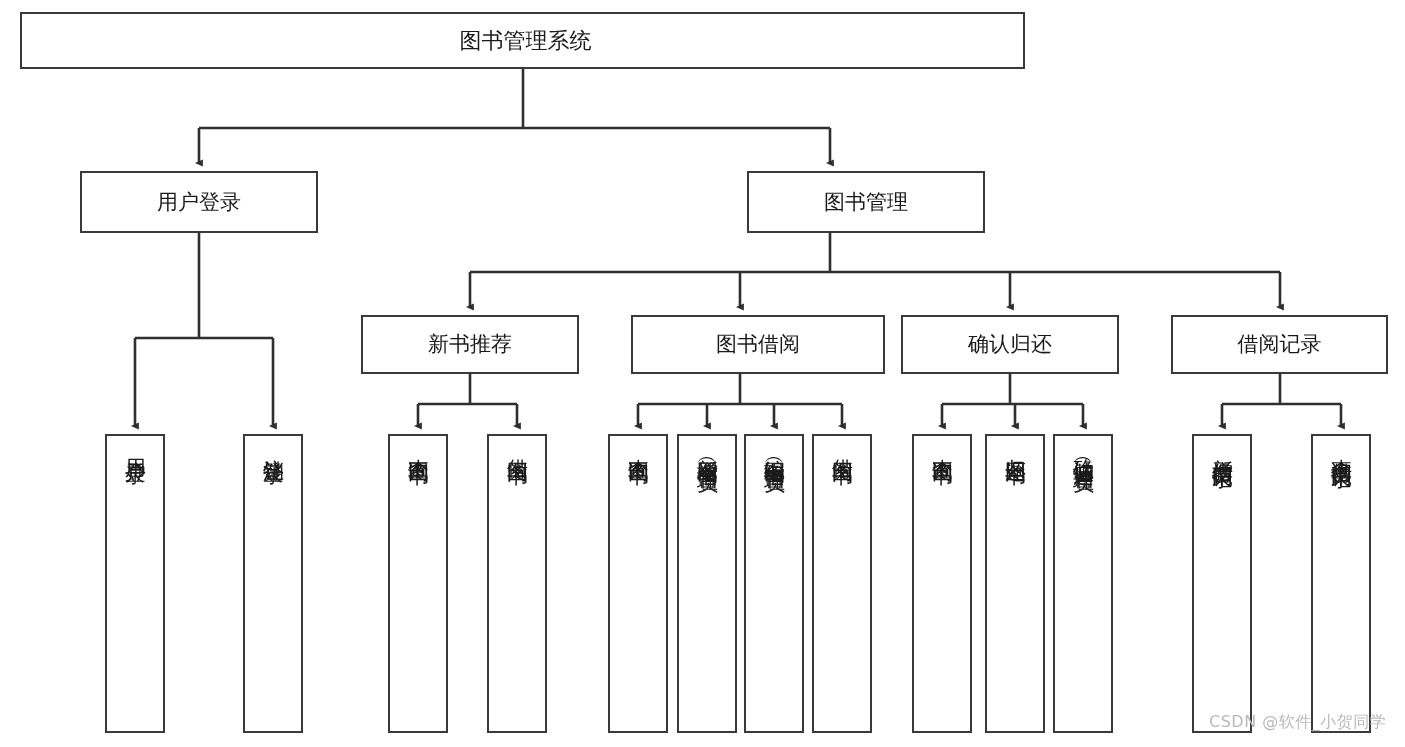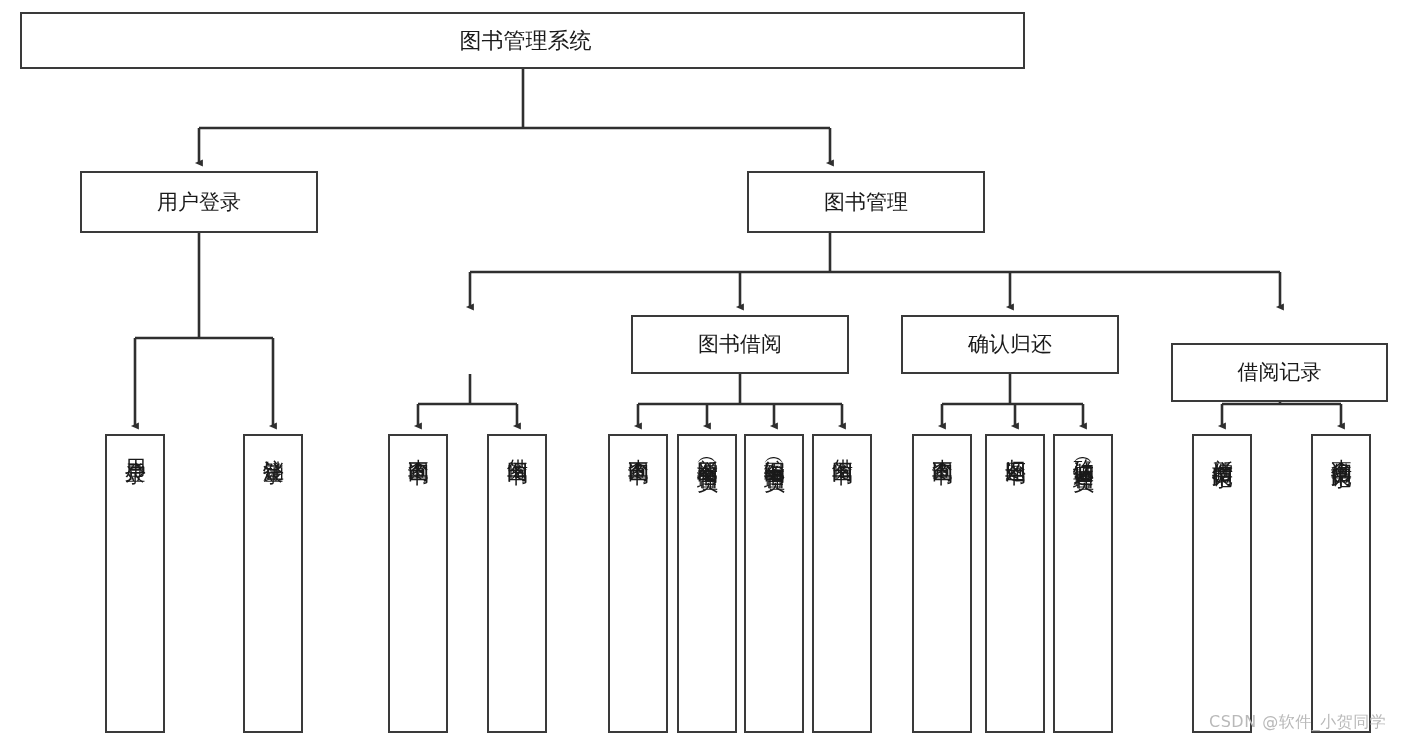--- a/index.html
+++ b/index.html
@@ -132,27 +132,30 @@
     <span class="label">图书管理系统</span>
   </div>
 
   <div class="node horizontal" style="left: 80px; top: 171px; width: 238px; height: 62px;">
     <span class="label">用户登录</span>
   </div>
   <div class="node horizontal" style="left: 711px; top: 171px; width: 238px; height: 62px; margin-left: 36px;">
     <span class="label">图书管理</span>
   </div>
 
-  <div class="node horizontal" style="left: 631px; top: 315px; width: 218px; height: 59px;">
+  <div class="node horizontal" style="left: 361px; top: 315px; width: 218px; height: 59px;">
+    <span class="label">新书推荐</span>
+  </div>
+  <div class="node horizontal" style="left: 631px; top: 315px; width: 254px; height: 59px;">
     <span class="label">图书借阅</span>
   </div>
   <div class="node horizontal" style="left: 901px; top: 315px; width: 218px; height: 59px;">
     <span class="label">确认归还</span>
   </div>
-  <div class="node horizontal" style="left: 1171px; top: 315px; width: 217px; height: 59px; margin-top: 28px;">
+  <div class="node horizontal" style="left: 1171px; top: 315px; width: 217px; height: 59px;">
     <span class="label">借阅记录</span>
   </div>
 
   <div class="node vertical" style="left: 105px; top: 434px; width: 60px; height: 299px;">
     <span class="label">用户登录</span>
   </div>
   <div class="node vertical" style="left: 243px; top: 434px; width: 60px; height: 299px;">
     <span class="label">注销登录</span>
   </div>
   <div class="node vertical" style="left: 388px; top: 434px; width: 60px; height: 299px;">

